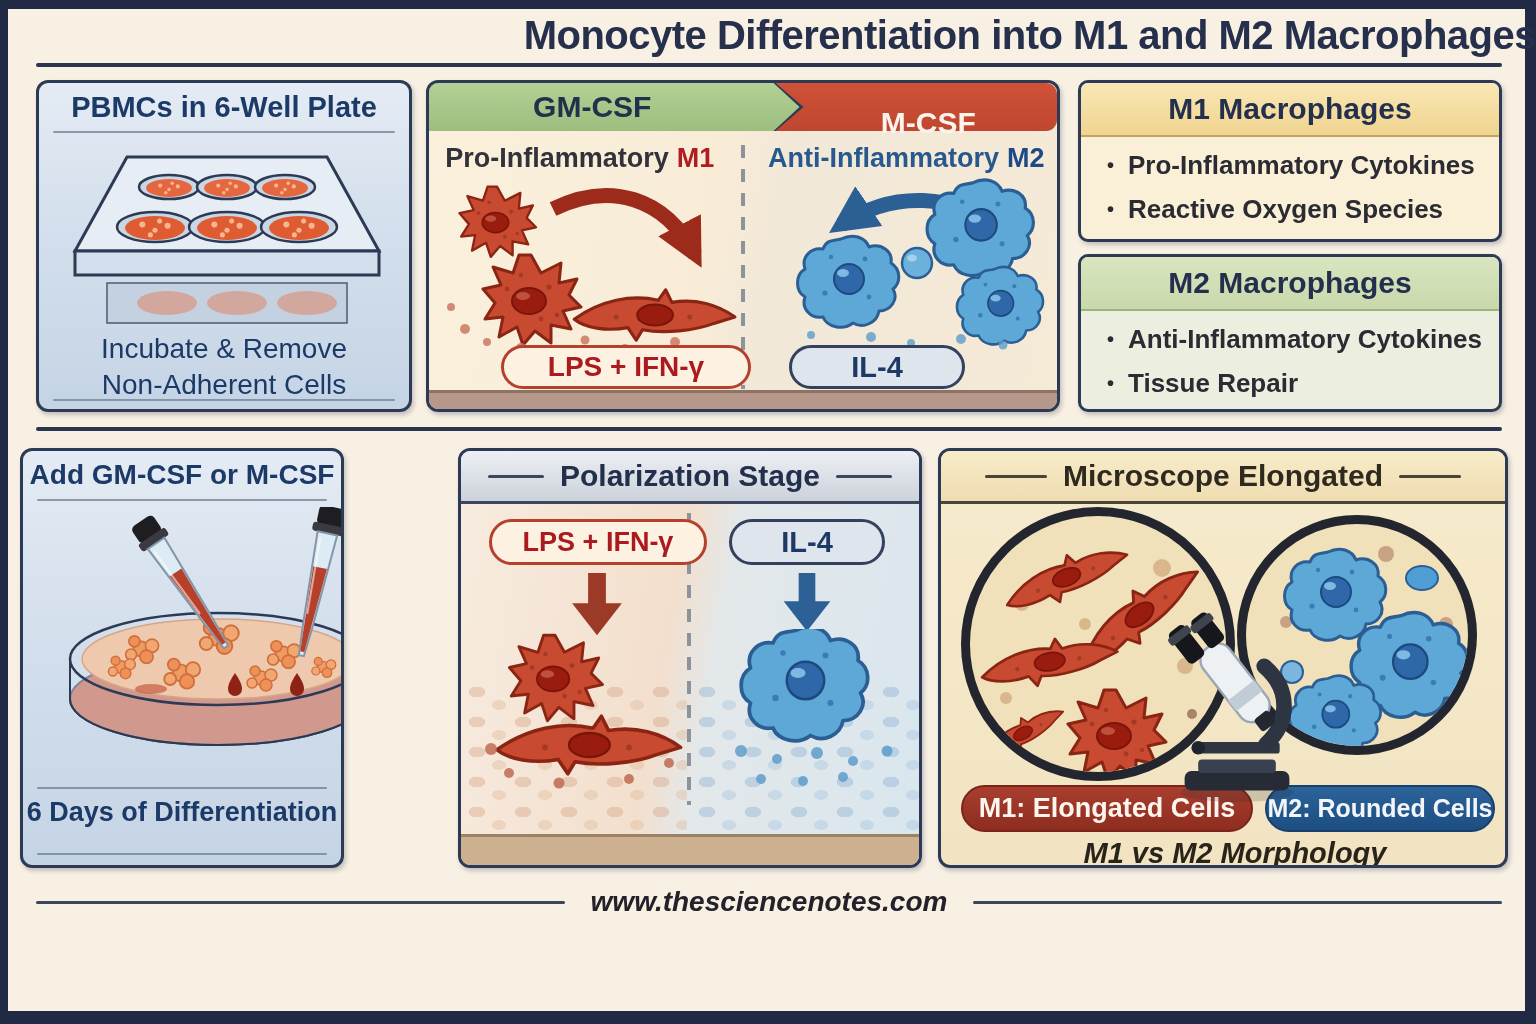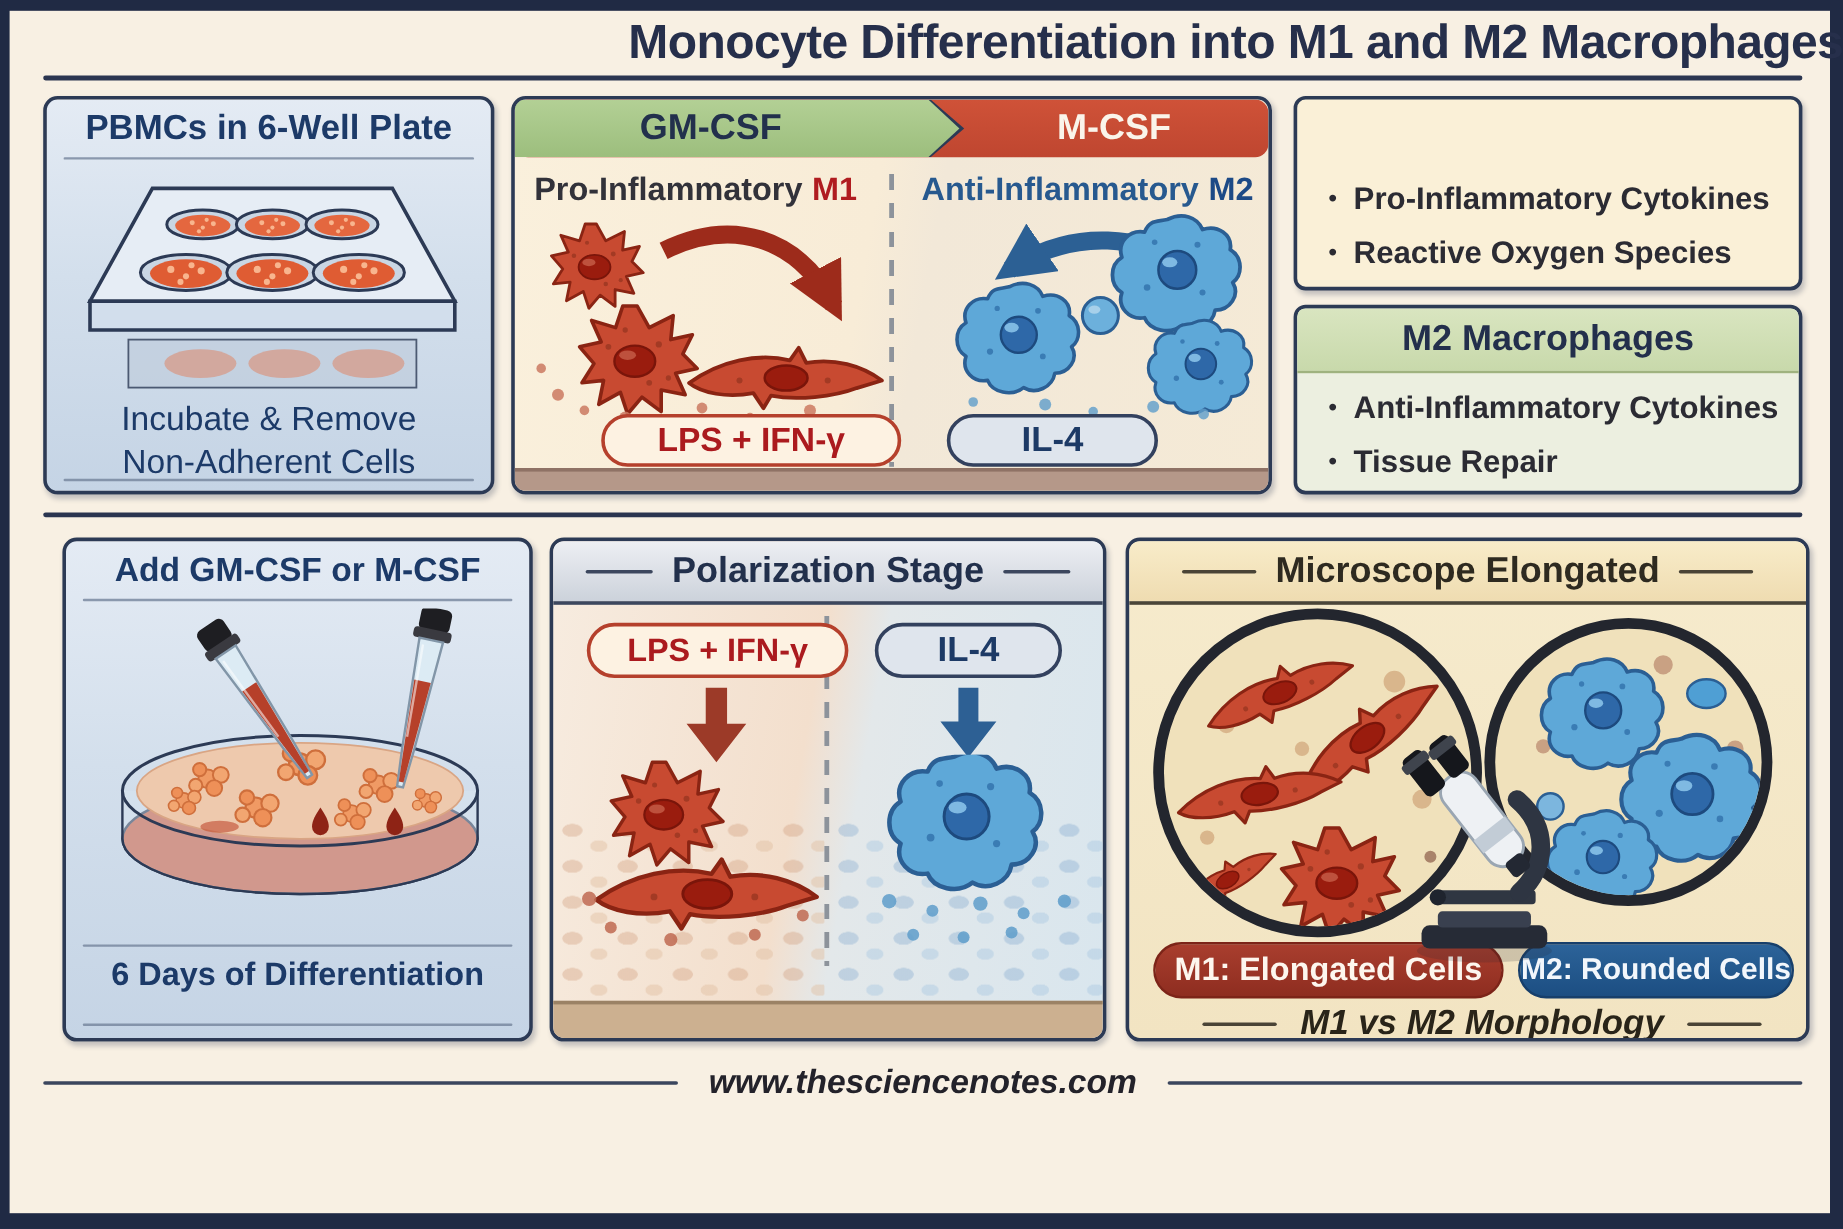--- a/index.html
+++ b/index.html
@@ -34,21 +34,21 @@
   .panel-csf{left:426px;top:80px;width:634px;height:332px;background:
              linear-gradient(100deg,#faf0dc 0%,#f8ecd7 46%,#f2e8d8 54%,#f5ead6 100%);}
   .csf-head{position:absolute;left:0;top:0;right:0;height:48px;background:linear-gradient(180deg,#cf5238,#bf4630);border-radius:11px;}
   .csf-green-edge{position:absolute;left:0;top:0;bottom:0;width:calc(59% + 4px);background:#2c3a55;
       clip-path:polygon(0 0,calc(100% - 28px) 0,100% 50%,calc(100% - 28px) 100%,0 100%);}
   .csf-green{position:absolute;left:0;top:0;bottom:0;width:59%;background:linear-gradient(180deg,#b3d095,#9cbe7d);
       clip-path:polygon(0 0,calc(100% - 26px) 0,100% 50%,calc(100% - 26px) 100%,0 100%);}
   .csf-head-label{position:absolute;top:0;height:48px;line-height:48px;text-align:center;
       font-size:30px;font-weight:bold;}
   .csf-label-gm{left:0;width:52%;color:#22304c;}
-  .csf-label-m{left:59%;right:0;color:#faf4ea;}
+  .csf-label-m{left:59%;right:0;color:#faf4ea;margin-top:16px;}
   .csf-divider{position:absolute;left:calc(50% - 2px);top:62px;height:244px;width:4px;
       background:repeating-linear-gradient(180deg,#8d939b 0 13px,transparent 13px 24px);}
   .csf-sub{position:absolute;top:60px;text-align:center;font-size:27px;font-weight:bold;}
   .csf-sub-left{left:0;width:48%;color:#32323a;}
   .csf-sub-right{left:52%;width:48%;color:#27598f;}
   .csf-sub .m1{color:#b01c20;margin-left:8px;}
   .csf-sub-right .m2{margin-left:8px;color:#1d4a86;}
   .badge{position:absolute;display:flex;align-items:center;justify-content:center;
          border-radius:24px;font-weight:bold;box-sizing:border-box;}
   .badge-lps{background:#fdf2e2;border:3px solid #b5402c;color:#ab1a1e;font-size:28px;}
@@ -65,21 +65,21 @@
   .card-m2{left:1078px;top:254px;width:424px;height:158px;background:#ecefe0;}
   .card-head{position:absolute;left:0;right:0;top:0;height:52px;line-height:52px;text-align:center;
              font-size:30px;font-weight:bold;color:#232f4c;}
   .card-m1 .card-head{background:linear-gradient(180deg,#f9e7b6,#f0d48f);border-bottom:2px solid #c2a35f;}
   .card-m2 .card-head{background:linear-gradient(180deg,#d9e5c0,#c8d9ab);border-bottom:2px solid #9fb27f;}
   .card-list{position:absolute;left:26px;right:8px;top:60px;margin:0;padding:0;list-style:none;}
   .card-list li{font-size:26px;color:#2b2b33;font-weight:bold;line-height:44px;white-space:nowrap;}
   .card-list li::before{content:"•";font-size:20px;margin-right:14px;vertical-align:2px;color:#2b2b33;}
 
   
-  .panel-add{left:52px;top:448px;width:392px;height:420px;}
+  .panel-add{left:20px;top:448px;width:324px;height:420px;}
   .add-head{top:8px;font-size:28px;}
   .add-caption{position:absolute;left:0;right:0;top:346px;text-align:center;font-size:27px;
                font-weight:bold;color:#1c3a68;}
 
   
   .panel-polar{left:458px;top:448px;width:464px;height:420px;background:
       linear-gradient(100deg,#f7ece0 0%,#f3dfcd 45%,#e3e8ea 55%,#d9e6ee 100%);}
   .band-head{position:absolute;left:0;right:0;top:0;height:50px;display:flex;align-items:center;
              justify-content:center;gap:16px;font-size:30px;font-weight:bold;}
   .polar-head{background:linear-gradient(180deg,#edeff3,#ccd2db);border-bottom:3px solid #3c475e;color:#22304c;}
@@ -109,21 +109,21 @@
               box-sizing:border-box;background:#f0e1bb;}
   .scope-left{left:20px;top:56px;width:274px;height:274px;}
   .scope-right{left:296px;top:64px;width:240px;height:240px;}
   .micro-svg{position:absolute;left:226px;top:126px;z-index:3;}
   .badge-m1{left:20px;top:334px;width:292px;height:47px;border-radius:26px;
             background:linear-gradient(180deg,#a93e2e,#8e2d20);border:2px solid #7c2418;
             color:#fdf6ee;font-size:27px;}
   .badge-m2{left:324px;top:334px;width:230px;height:47px;border-radius:26px;
             background:linear-gradient(180deg,#2c6399,#1c4e82);border:2px solid #173f6b;
             color:#f2f6fb;font-size:25px;}
-  .micro-caption{position:absolute;left:0;right:0;top:386px;display:flex;align-items:center;
+  .micro-caption{position:absolute;left:0;right:0;top:386px;display:flex;align-items:flex-end;
       justify-content:center;gap:20px;font-size:29px;font-weight:bold;font-style:italic;color:#292419;padding-left:24px;}
 
   
   .footer{left:36px;right:34px;top:884px;height:36px;display:flex;align-items:center;gap:26px;}
   .footer-line{flex:1;height:3px;background:#3b465e;border-radius:2px;}
   .footer-text{font-size:28px;font-weight:bold;font-style:italic;color:#23222a;white-space:nowrap;}
 
   svg{display:block;}
 </style>
 </head>
@@ -280,20 +280,21 @@
         <circle cx="60" cy="160" r="4"></circle>
           <circle cx="252" cy="170" r="4.5"></circle>
       </g>
     </svg>
     <div class="badge badge-lps csf-badge-lps">LPS + IFN-γ</div>
     <div class="badge badge-il4 csf-badge-il4">IL-4</div>
     <div class="csf-strip"></div>
   </div>
 
   <div class="abs card card-m1">
+    <div class="card-head">M1 Macrophages</div>
     <ul class="card-list">
       <li><span>Pro-Inflammatory Cytokines</span></li>
       <li><span>Reactive Oxygen Species</span></li>
     </ul>
   </div>
 
   <div class="abs card card-m2">
     <div class="card-head">M2 Macrophages</div>
     <ul class="card-list">
       <li><span>Anti-Inflammatory Cytokines</span></li>

